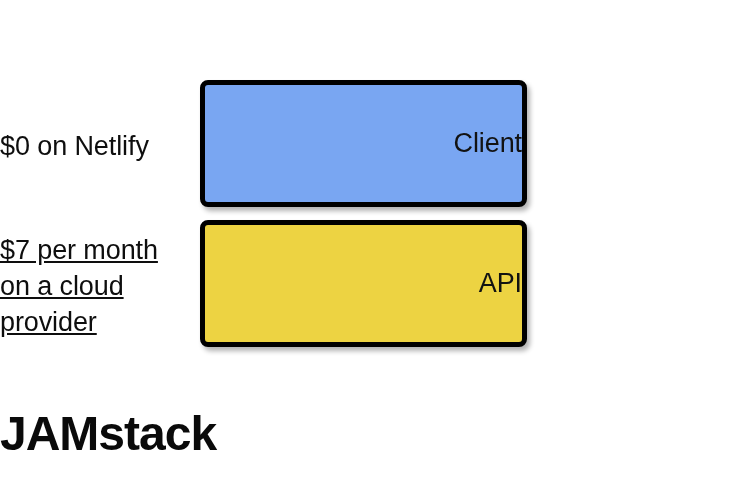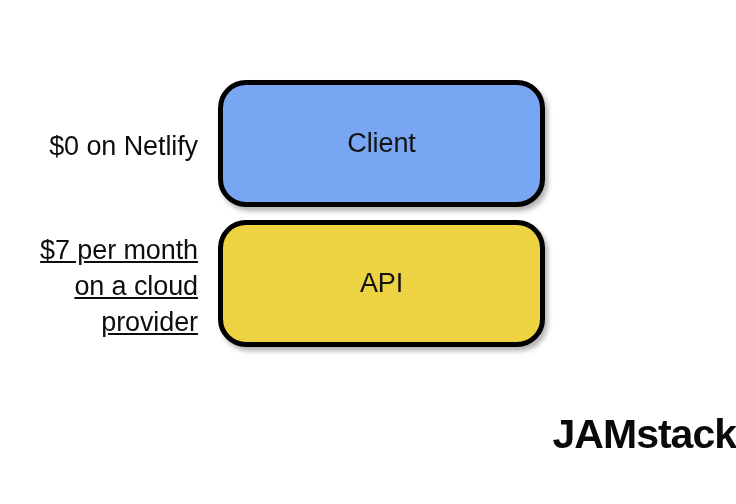--- a/index.html
+++ b/index.html
@@ -18,21 +18,20 @@
   }
 
   .diagram {
     position: absolute;
     inset: 0;
   }
 
   
   .cost-label {
     position: absolute;
-    text-align: right;
     font-family: "Liberation Sans", sans-serif;
     font-weight: 400;
     font-size: 27px;
     line-height: 36px;
     color: #0e0e0e;
     letter-spacing: -0.1px;
     white-space: pre-line;
   }
   .cost-label--client {
     left: 0;
@@ -42,29 +41,29 @@
   .cost-label--api {
     left: 0;
     width: 198px;
     top: 232px;
     text-decoration: underline;
   }
 
   
   .layer-box {
     position: absolute;
-    left: 218px;
+    left: 200px;
     width: 327px;
     height: 127px;
     box-sizing: border-box;
     border: 5px solid #000000;
-    border-radius: 28px;
+    border-radius: 8px;
     display: flex;
     align-items: center;
-    justify-content: center;
+    justify-content: flex-end;
     box-shadow: 3px 4px 5px rgba(0, 0, 0, 0.30);
   }
   .layer-box--client {
     top: 80px;
   }
   .layer-box--api {
     top: 220px;
   }
   .layer-box__label {
     font-family: "Liberation Sans", sans-serif;
@@ -74,24 +73,24 @@
     color: #121212;
     letter-spacing: -0.1px;
   }
 
   
   .diagram-title {
     position: absolute;
     left: 0;
     right: 0;
     top: 398px;
-    text-align: right;
+    text-align: left;
     font-family: "Liberation Sans", sans-serif;
     font-weight: 700;
-    font-size: 41px;
+    font-size: 48px;
     line-height: 72px;
     letter-spacing: -1px;
     color: #0a0a0a;
   }
 </style>
 </head>
 <body>
 
 <div class="diagram">
 

